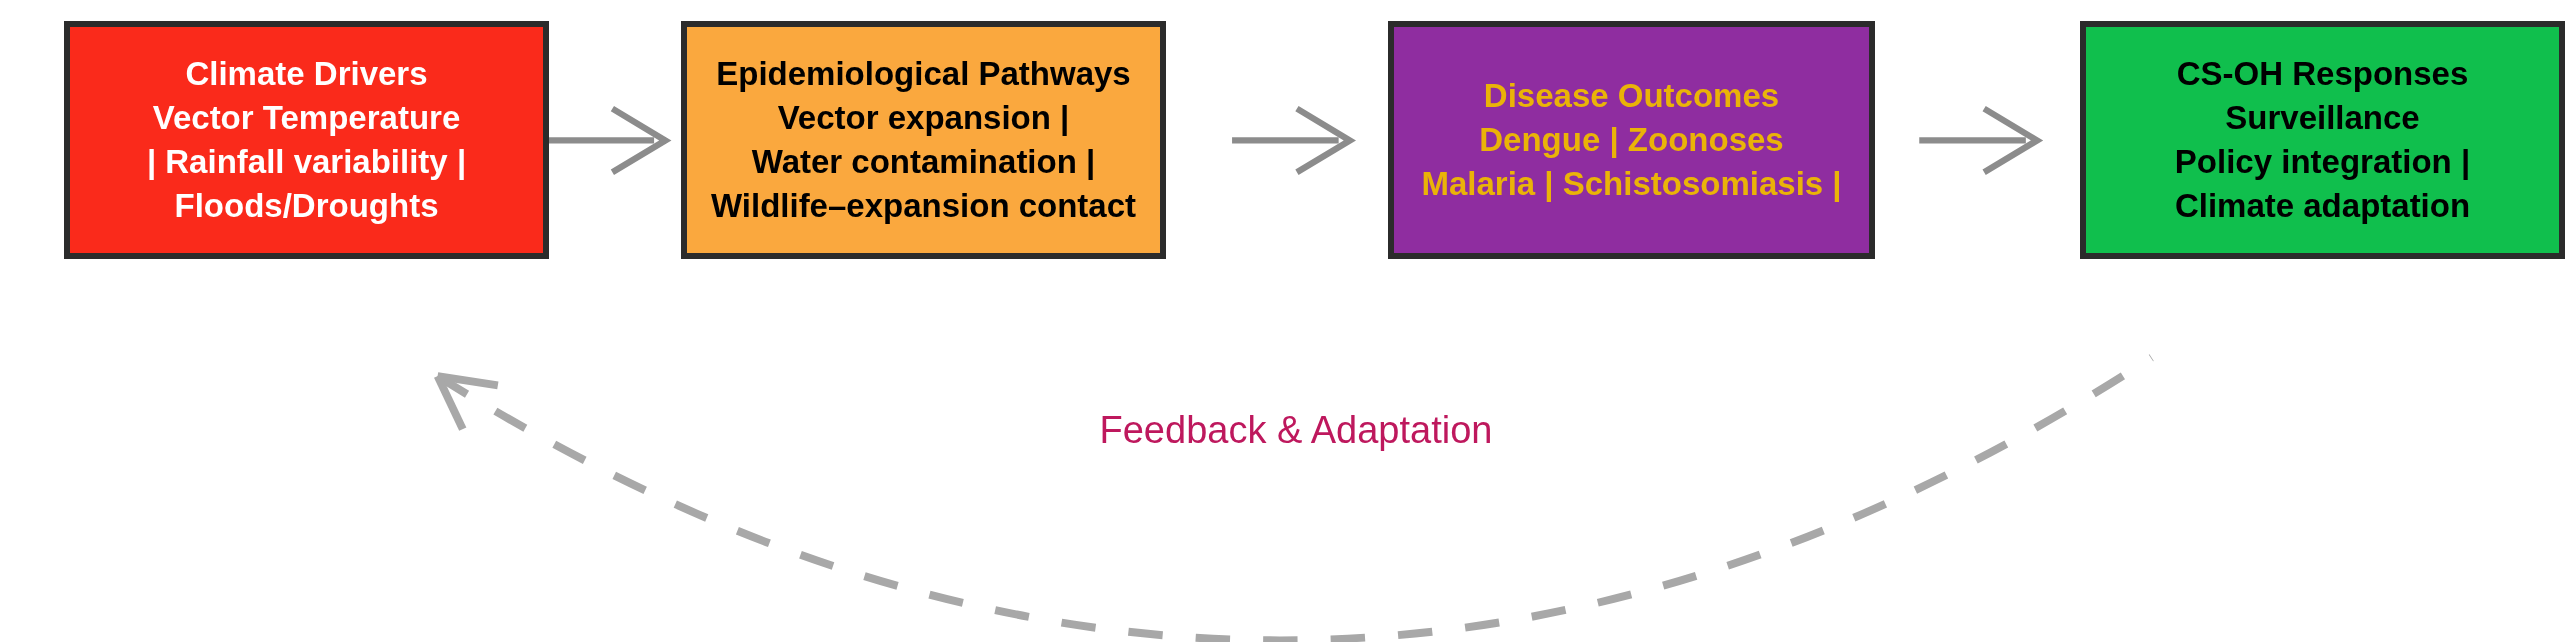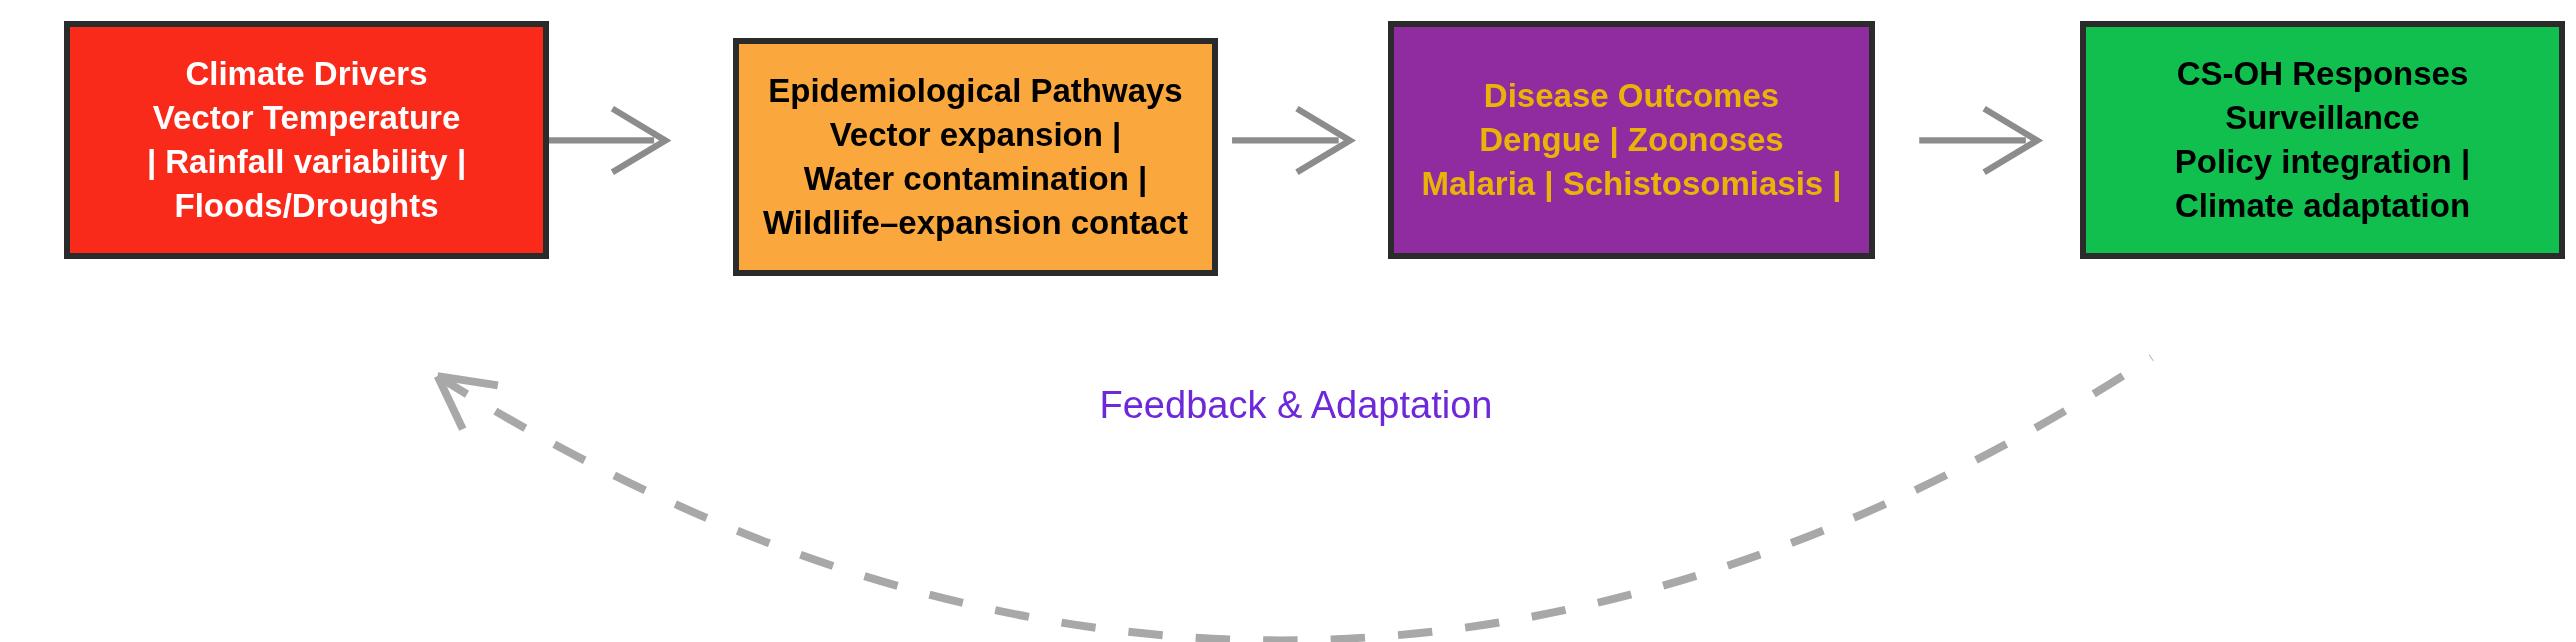--- a/index.html
+++ b/index.html
@@ -33,21 +33,21 @@
     flex-direction: column;
     justify-content: center;
     align-items: center;
     text-align: center;
     font-weight: 700;
     font-size: 33px;
     line-height: 44px;
   }
   .flow-box .bline { white-space: nowrap; }
   .box1 { left: 20px; margin-left: 44px; }
-  .box2 { left: 733px; margin-top: 17px; }
+  .box2 { left: 681px; }
   .box3 { left: 1388px; width: 487px; }
   .box4 { left: 2080px; }
   .feedback-label {
     position: absolute;
     left: 965px;
     top: 383px;
     width: 662px;
     text-align: center;
     font-size: 38px;
     font-weight: 400;
@@ -105,16 +105,16 @@
     <div class="bline">Malaria | Schistosomiasis |</div>
   </div>
 
   <div class="flow-box box4" style="background-color: rgb(16, 191, 77); color: rgb(0, 0, 0); border-color: rgb(43, 43, 43);">
     <div class="bline">CS-OH Responses</div>
     <div class="bline">Surveillance</div>
     <div class="bline">Policy integration |</div>
     <div class="bline">Climate adaptation</div>
   </div>
 
-  <div class="feedback-label" style="color: #6d28d9;">Feedback &amp; Adaptation</div>
+  <div class="feedback-label" style="color: #be185d; margin-top: 25px;">Feedback &amp; Adaptation</div>
 
 </div>
 
 
 </body></html>

